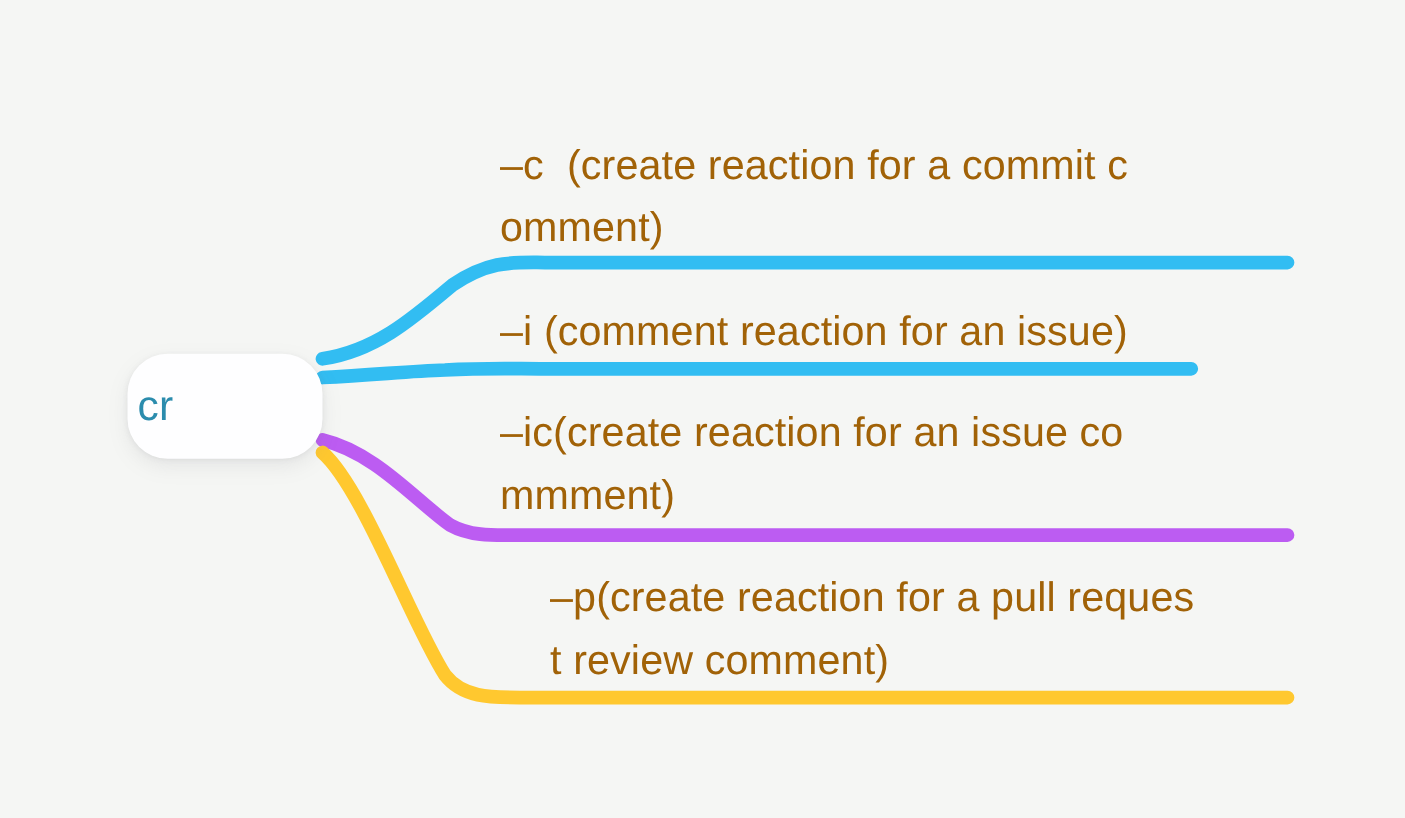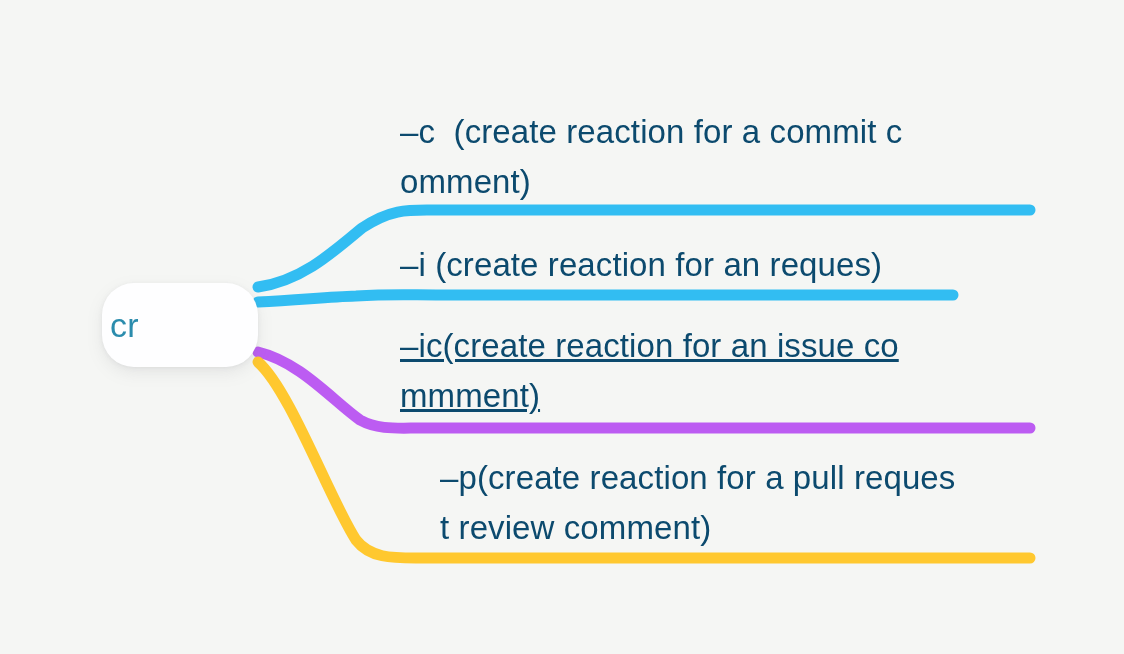--- a/index.html
+++ b/index.html
@@ -51,31 +51,31 @@
     font-size: 34px;
     font-weight: 400;
     letter-spacing: 0.2px;
     line-height: 1;
     white-space: nowrap;
   }
   
   .branch-label {
     position: absolute;
     z-index: 2;
-    color: #0c4a6e;
+    color: #a16207;
     font-size: 33px;
     font-weight: 300;
     line-height: 1.52;
     letter-spacing: 0.1px;
     white-space: pre-wrap;
     word-break: break-all;
   }
   .label-c  { left: 400px; top: 107px;  width: 610px; }
   .label-i  { left: 400px; top: 240px;  width: 610px; }
-  .label-ic { left: 400px; top: 321px;  width: 600px; text-decoration: underline; }
+  .label-ic { left: 400px; top: 321px;  width: 600px; }
   .label-p  { left: 400px; top: 453px;  width: 620px; margin-left: 40px; }
 </style>
 </head>
 <body style="background: rgb(245, 246, 244);">
 
 <div id="mindmap">
 
   <svg id="branch-layer" viewBox="0 0 1124 654" width="1124" height="654" xmlns="http://www.w3.org/2000/svg">
     <path fill="none" stroke-width="11" stroke-linecap="round" stroke-linejoin="round" stroke="#32bdf2" d="M 258 287 C 300 281 330 255 362 228 C 392 208 410 210 436 210 L 1030 210"></path>
     <path fill="none" stroke-width="11" stroke-linecap="round" stroke-linejoin="round" stroke="#32bdf2" d="M 258 302 C 300 300 326 297 356 296 C 390 294 410 295 436 295 L 953 295"></path>
@@ -83,21 +83,21 @@
     <path fill="none" stroke-width="11" stroke-linecap="round" stroke-linejoin="round" stroke="#ffc82f" d="M 258 362 C 290 390 330 500 356 540 C 370 558 392 558 416 558 L 1030 558"></path>
   </svg>
 
   <div class="root-node">
     <span class="root-label">cr</span>
   </div>
 
   <div class="branch-label label-c">–c  (create reaction for a commit c
 omment)</div>
 
-  <div class="branch-label label-i">–i (create reaction for an reques)</div>
+  <div class="branch-label label-i">–i (comment reaction for an issue)</div>
 
   <div class="branch-label label-ic">–ic(create reaction for an issue co
 mmment)</div>
 
   <div class="branch-label label-p">–p(create reaction for a pull reques
 t review comment)</div>
 
 </div>
 
 </body></html>

